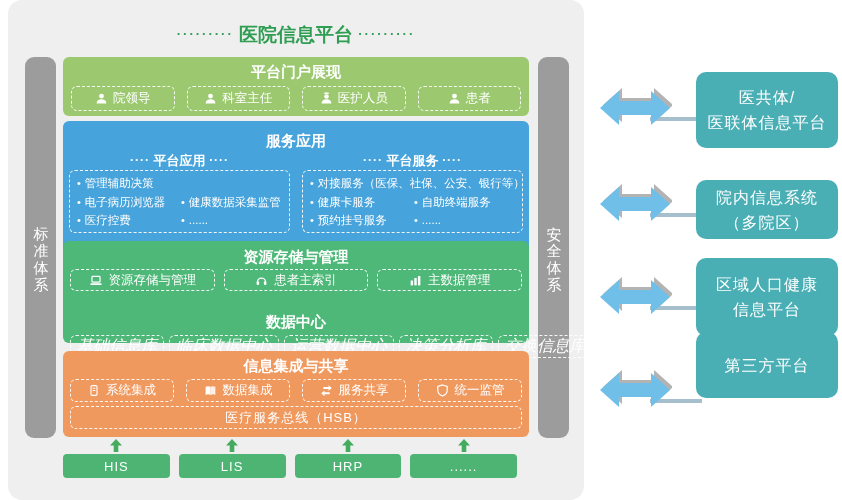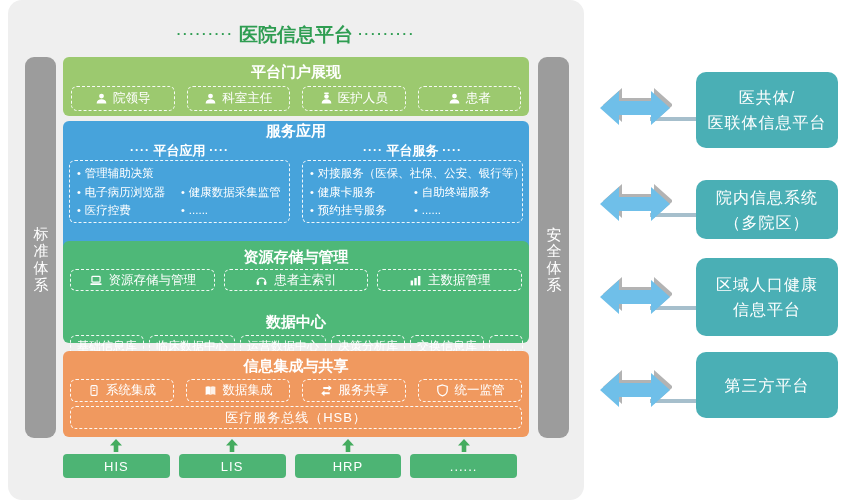--- a/index.html
+++ b/index.html
@@ -16,37 +16,37 @@
   .vbar.right{left:538px;}
 
   .sec{position:absolute;left:63px;width:466px;border-radius:6px;color:#fff;box-sizing:border-box;}
   .sec-header{text-align:center;font-size:15px;font-weight:bold;line-height:20px;}
   .dashed{border:1.5px dashed rgba(255,255,255,.92);border-radius:6px;box-sizing:border-box;}
 
   .sec.portal{top:57px;height:59px;background:#9CC96F;padding:5px 8px 0;}
   .portal-items{display:flex;gap:12px;margin-top:4px;}
   .pitem{flex:1;height:25px;display:flex;align-items:center;justify-content:center;gap:5px;font-size:12.5px;}
 
-  .sec.service{top:121px;height:131px;background:#47A3DB;padding:0 6px 0;}
+  .sec.service{top:121px;height:131px;background:#47A3DB;padding:10px 6px 0;}
   .svc-cols{display:flex;gap:12px;}
   .svc-col{flex:1;min-width:0;}
   .glabel{text-align:center;font-size:13px;font-weight:bold;line-height:19px;white-space:nowrap;}
   .gdots{letter-spacing:1px;font-size:12px;vertical-align:1px;}
   .svc-box{height:63px;padding:3px 7px;display:flex;flex-direction:column;justify-content:space-evenly;}
   .svc-row{display:flex;gap:2px;font-size:11.5px;line-height:18px;white-space:nowrap;}
   .cell{display:flex;align-items:center;min-width:0;}
   .cell::before{content:"•";margin-right:4px;font-size:11px;}
   .w1{width:102px;flex:none;}
 
   .sec.storage{top:241px;height:102px;background:#4EB878;padding:6px 7px 0;}
   .store-items{display:flex;gap:9px;margin-top:2px;}
   .sitem{flex:1;height:22px;display:flex;align-items:center;justify-content:center;gap:6px;font-size:12.5px;}
   .dc-header{margin-top:21px;}
   .dc-items{display:flex;gap:5px;margin-top:3px;justify-content:space-between;}
-  .dcitem{height:23px;padding:0 6px;display:flex;align-items:center;justify-content:center;font-size:12px;white-space:nowrap;flex:1;}
+  .dcitem{height:23px;padding:0 6px;display:flex;align-items:center;justify-content:center;font-size:16px;white-space:nowrap;flex:1;font-style:italic;}
 
   .sec.integration{top:351px;height:86px;background:#F0995F;padding:5px 7px 0;}
   .int-items{display:flex;gap:12px;margin-top:3px;}
   .iitem{flex:1;height:23px;display:flex;align-items:center;justify-content:center;gap:6px;font-size:12.5px;}
   .bus{margin-top:4px;height:23px;display:flex;align-items:center;justify-content:center;font-size:13px;letter-spacing:1px;}
 
   .bottom{position:absolute;left:63px;top:439px;width:454px;display:flex;gap:9px;justify-content:flex-end;}
   .sys{flex:1;display:flex;flex-direction:column;align-items:center;}
   .sys-box{width:100%;height:24px;margin-top:2px;background:#4DB474;border-radius:4px;color:#fff;display:flex;align-items:center;justify-content:center;font-size:13px;letter-spacing:1px;}
 
@@ -331,17 +331,17 @@
 
   <div class="connector" style="top:399px"></div>
   <div class="darrow" style="top:368px">
     <svg width="74" height="44" viewBox="0 0 74 44">
         <g fill="#B3B3B3" transform="translate(3,-3)">
           <polygon points="2,22 21,5 21,15 53,15 53,5 72,22 53,39 53,29 21,29 21,39"></polygon>
         </g>
         <polygon fill="#6FBFE9" points="2,22 21,5 21,15 53,15 53,5 72,22 53,39 53,29 21,29 21,39"></polygon>
       </svg>
   </div>
-  <div class="platform" style="top:352px;height:66px">
+  <div class="platform" style="top:332px;height:66px">
     <span>第三方平台</span>
     <span></span>
   </div>
 </div>
 
 </body></html>

